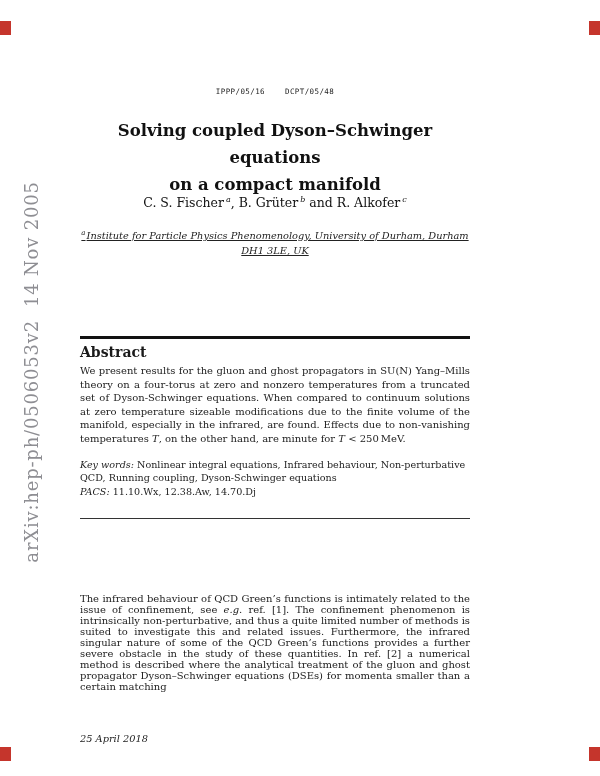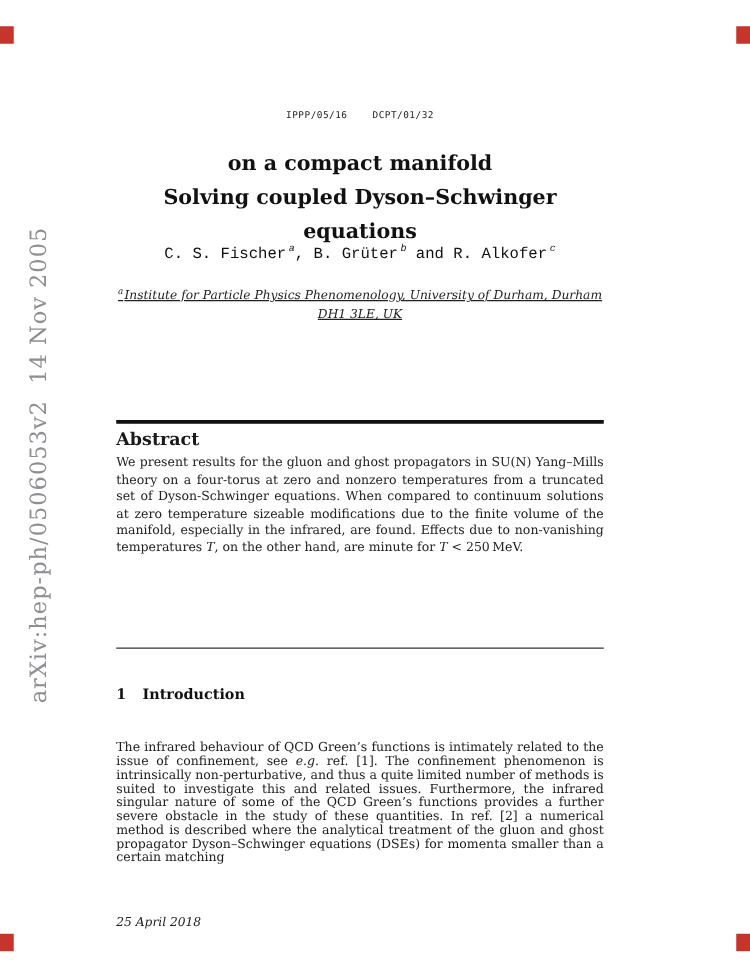--- a/index.html
+++ b/index.html
@@ -14,30 +14,30 @@
   .corner.bl{left:0;top:747px;}
   .corner.br{right:0;top:747px;}
 
   .watermark{
     position:absolute;top:372px;left:31px;
     transform:translate(-50%,-50%) rotate(-90deg);
     white-space:nowrap;color:#8e8e93;font-size:18px;letter-spacing:0.8px;
     font-family:"DejaVu Serif","Liberation Serif",serif;
   }
 
-  .column{position:absolute;left:93px;top:0;width:390px;height:776px;}
+  .column{position:absolute;left:80px;top:0;width:390px;height:776px;}
   .column > div, .column > p, .column > h1, .column > h2{position:absolute;left:0;right:0;margin:0;}
 
   .report-ids{top:87px;display:flex;justify-content:center;gap:20px;
     font-family:"DejaVu Sans Mono","Liberation Mono",monospace;font-size:7.5px;color:#222;letter-spacing:0.4px;}
 
   .title{top:117px;text-align:center;font-size:16.5px;font-weight:bold;line-height:27px;color:#111;}
   .title .tline{display:block;}
 
-  .authors{top:195px;text-align:center;font-size:12.5px;color:#111;font-family:Liberation Mono, monospace;}
+  .authors{top:195px;text-align:center;font-size:12.5px;color:#111;}
   .authors sup{font-size:8px;font-style:italic;margin-left:2px;}
 
   .affils{top:226px;text-align:center;font-style:italic;font-size:9.8px;line-height:15px;color:#222;text-decoration:underline;}
   .affil{margin-bottom:4px;}
   .affil sup{font-size:7px;margin-right:1px;}
 
   .rule{background:#111;}
   .rule.thick{top:336px;height:2.5px;}
   .rule.thin{top:518px;height:1.2px;background:#333;}
 
@@ -63,44 +63,47 @@
 <div class="corner tr" style="background: rgb(197, 53, 44);"></div>
 <div class="corner bl" style="background: rgb(197, 53, 44);"></div>
 <div class="corner br" style="background: rgb(197, 53, 44);"></div>
 
 <div class="watermark" style="color: rgb(142, 142, 147);">arXiv:hep-ph/0506053v2&nbsp;&nbsp;14 Nov 2005</div>
 
 <div class="column">
 
   <div class="report-ids">
     <span>IPPP/05/16</span>
-    <span>DCPT/01/32</span>
+    <span>DCPT/05/48</span>
   </div>
 
   <h1 class="title">
+    <span class="tline">Solving coupled Dyson–Schwinger equations</span>
     <span class="tline">on a compact manifold</span>
-    <span class="tline">Solving coupled Dyson–Schwinger equations</span>
   </h1>
 
   <div class="authors"><span>C. S. Fischer</span><sup>a</sup><span>, </span><span>B. Grüter</span><sup>b</sup><span> and </span><span>R. Alkofer</span><sup>c</sup></div>
 
   <div class="affils">
     <div class="affil"><sup>a</sup><span>Institute for Particle Physics Phenomenology, University of Durham, Durham DH1 3LE, UK</span></div>
   </div>
 
   <div class="rule thick"></div>
 
   <div class="abs-head">Abstract</div>
 
   <p class="abs-text"><span>We present results for the gluon and ghost propagators in SU(N) Yang–Mills theory on a four-torus at zero and nonzero temperatures from a truncated set of Dyson-Schwinger equations. When compared to continuum solutions at zero temperature sizeable modifications due to the finite volume of the manifold, especially in the infrared, are found. Effects due to non-vanishing temperatures </span><span class="mi">T</span><span>, on the other hand, are minute for </span><span class="mi">T</span><span> &lt; 250 MeV.</span></p>
 
+  <div class="kw-block">
+    <div><span class="it">Key words:</span>&nbsp;<span>Nonlinear integral equations, Infrared behaviour, Non-perturbative QCD, Running coupling, Dyson-Schwinger equations</span></div>
+    <div><span class="it">PACS:</span> <span>11.10.Wx, 12.38.Aw, 14.70.Dj</span></div>
+  </div>
 
   <div class="rule thin"></div>
 
-  <h2 class="section-head"><span class="sec-no">1</span><span>Introduction</span></h2>
 
   <p class="body-text"><span>The infrared behaviour of QCD Green’s functions is intimately related to the issue of confinement, see </span><span class="mi">e.g.</span><span> ref. [1]. The confinement phenomenon is intrinsically non-perturbative, and thus a quite limited number of methods is suited to investigate this and related issues. Furthermore, the infrared singular nature of some of the QCD Green’s functions provides a further severe obstacle in the study of these quantities. In ref. [2] a numerical method is described where the analytical treatment of the gluon and ghost propagator Dyson–Schwinger equations (DSEs) for momenta smaller than a certain matching</span></p>
 
   <div class="footer">
     <span>25 April 2018</span>
   </div>
 
 </div>
 
 </body></html>

